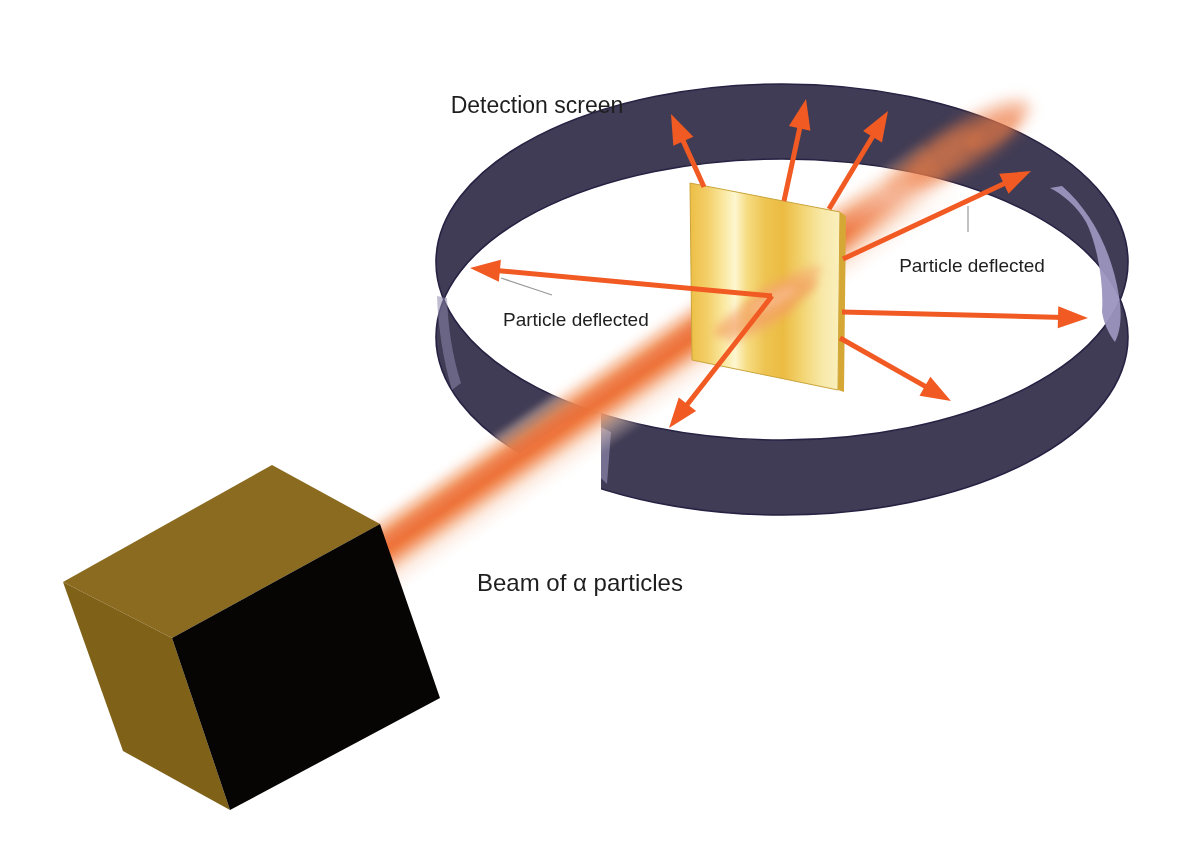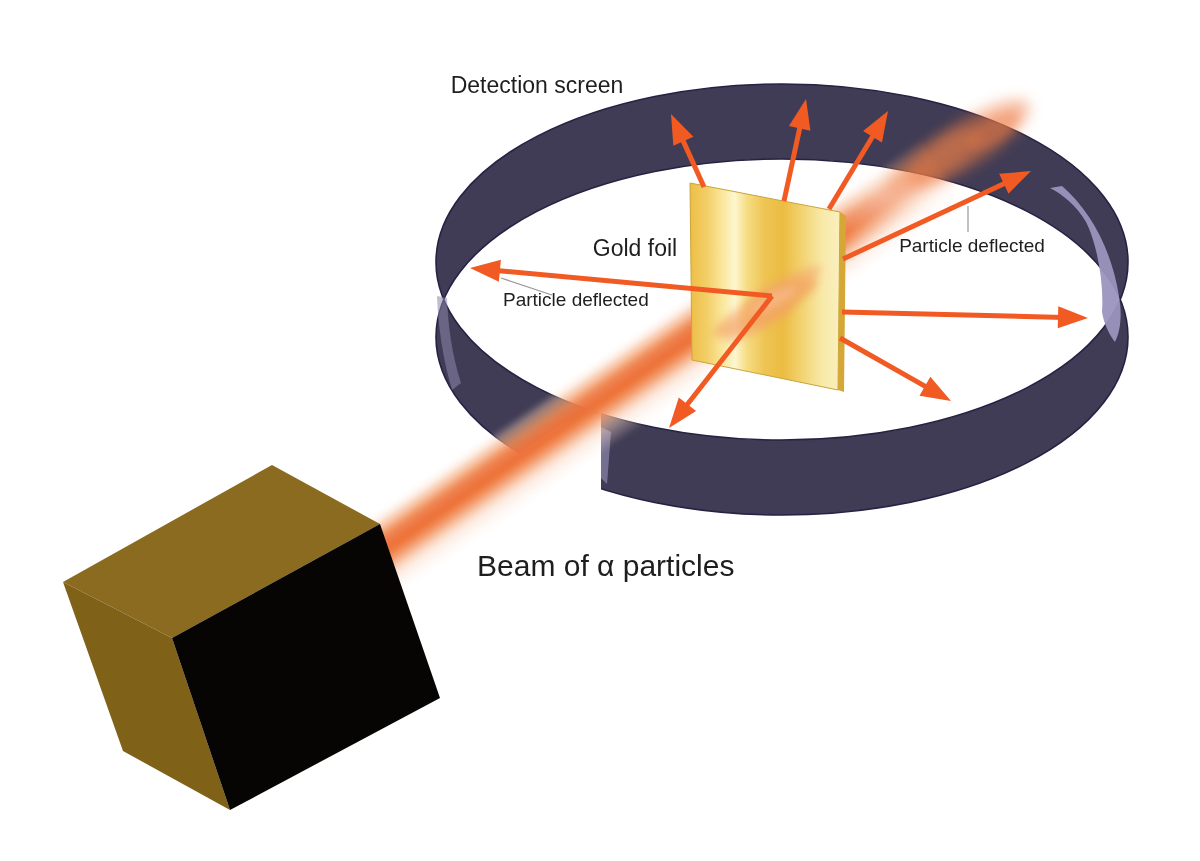--- a/index.html
+++ b/index.html
@@ -1,24 +1,24 @@
 <!DOCTYPE html>
 <html><head>
 <meta charset="utf-8">
 <style>
   html,body{margin:0;padding:0;background:#fff;}
   #stage{position:relative;width:1200px;height:861px;overflow:hidden;
          font-family:"Liberation Sans", sans-serif;background:#ffffff;}
   #scene{position:absolute;left:0;top:0;}
-  .lbl{position:absolute;color:#1e1e1e;}
+  .lbl{position:absolute;color:#1e1e1e;margin-top:20px;}
   .lbl-detection{left:402px;top:72px;width:270px;text-align:center;font-size:23px;}
   .lbl-goldfoil{left:545px;top:235px;width:180px;text-align:center;font-size:23px;}
   .lbl-small{left:872px;top:233px;width:200px;text-align:center;font-size:19px;line-height:1.42;}
   .lbl-large{left:503px;top:287px;width:220px;text-align:left;font-size:19px;line-height:1.42;}
-  .lbl-beam{left:477px;top:549px;width:260px;text-align:left;font-size:30px;}
+  .lbl-beam{left:477px;top:549px;width:260px;text-align:left;font-size:24px;}
 </style>
 </head>
 <body>
 
 <div id="stage">
 
 <svg id="scene" width="1200" height="861" viewBox="0 0 1200 861" xmlns="http://www.w3.org/2000/svg">
   <defs>
     <linearGradient id="foilGrad" x1="0" y1="0" x2="1" y2="0">
       <stop offset="0" stop-color="#EDBE45"></stop>
@@ -131,21 +131,20 @@
 
   <g>
     <polygon points="63,582 272,465 380,524 172,638" fill="#8A6B20"></polygon>
     <polygon points="63,582 172,638 230,810 123,751" fill="#7F6118"></polygon>
     <polygon points="172,638 380,524 440,698 230,810" fill="#070503"></polygon>
   </g>
 </svg>
 
 <div class="lbl lbl-detection">Detection screen</div>
 
-<div class="lbl lbl-goldfoil">Gold foil</div>
 
 <div class="lbl lbl-small">
   <div>Particle deflected</div>
 </div>
 
 <div class="lbl lbl-large">
   <div>Particle deflected</div>
 </div>
 
 <div class="lbl lbl-beam">Beam of α particles</div>

